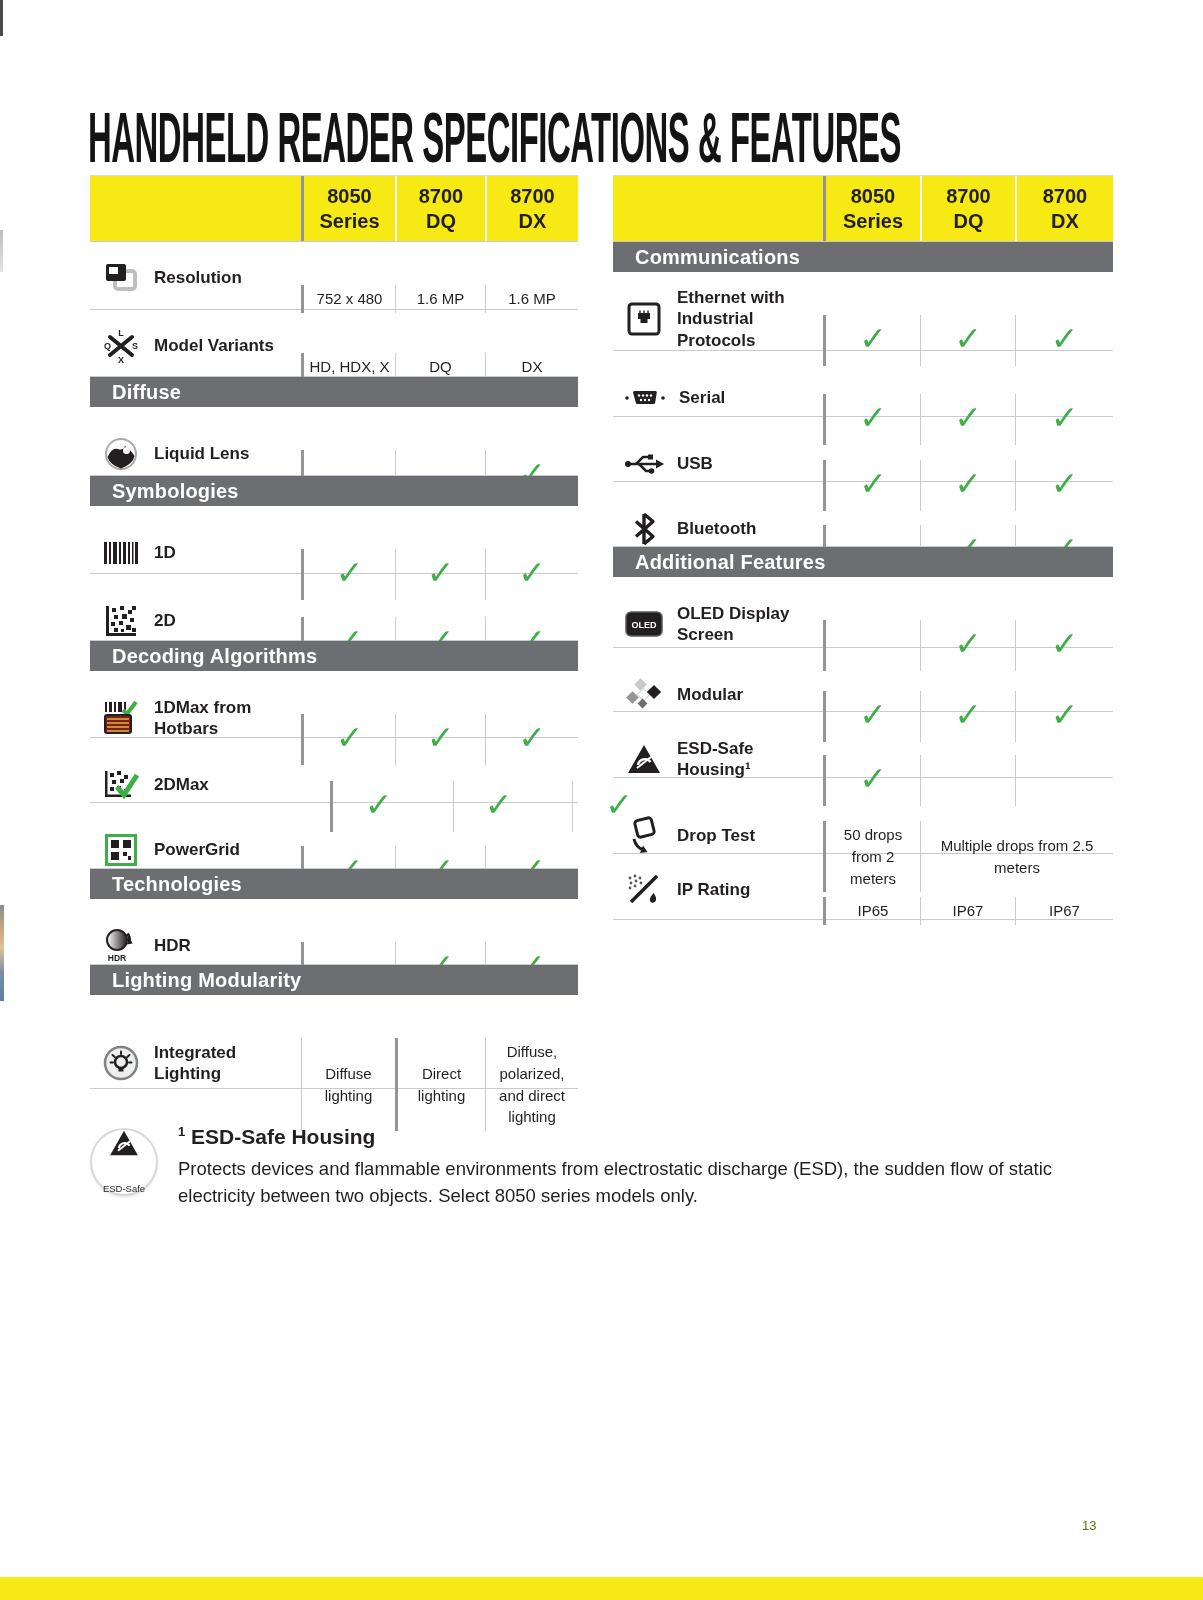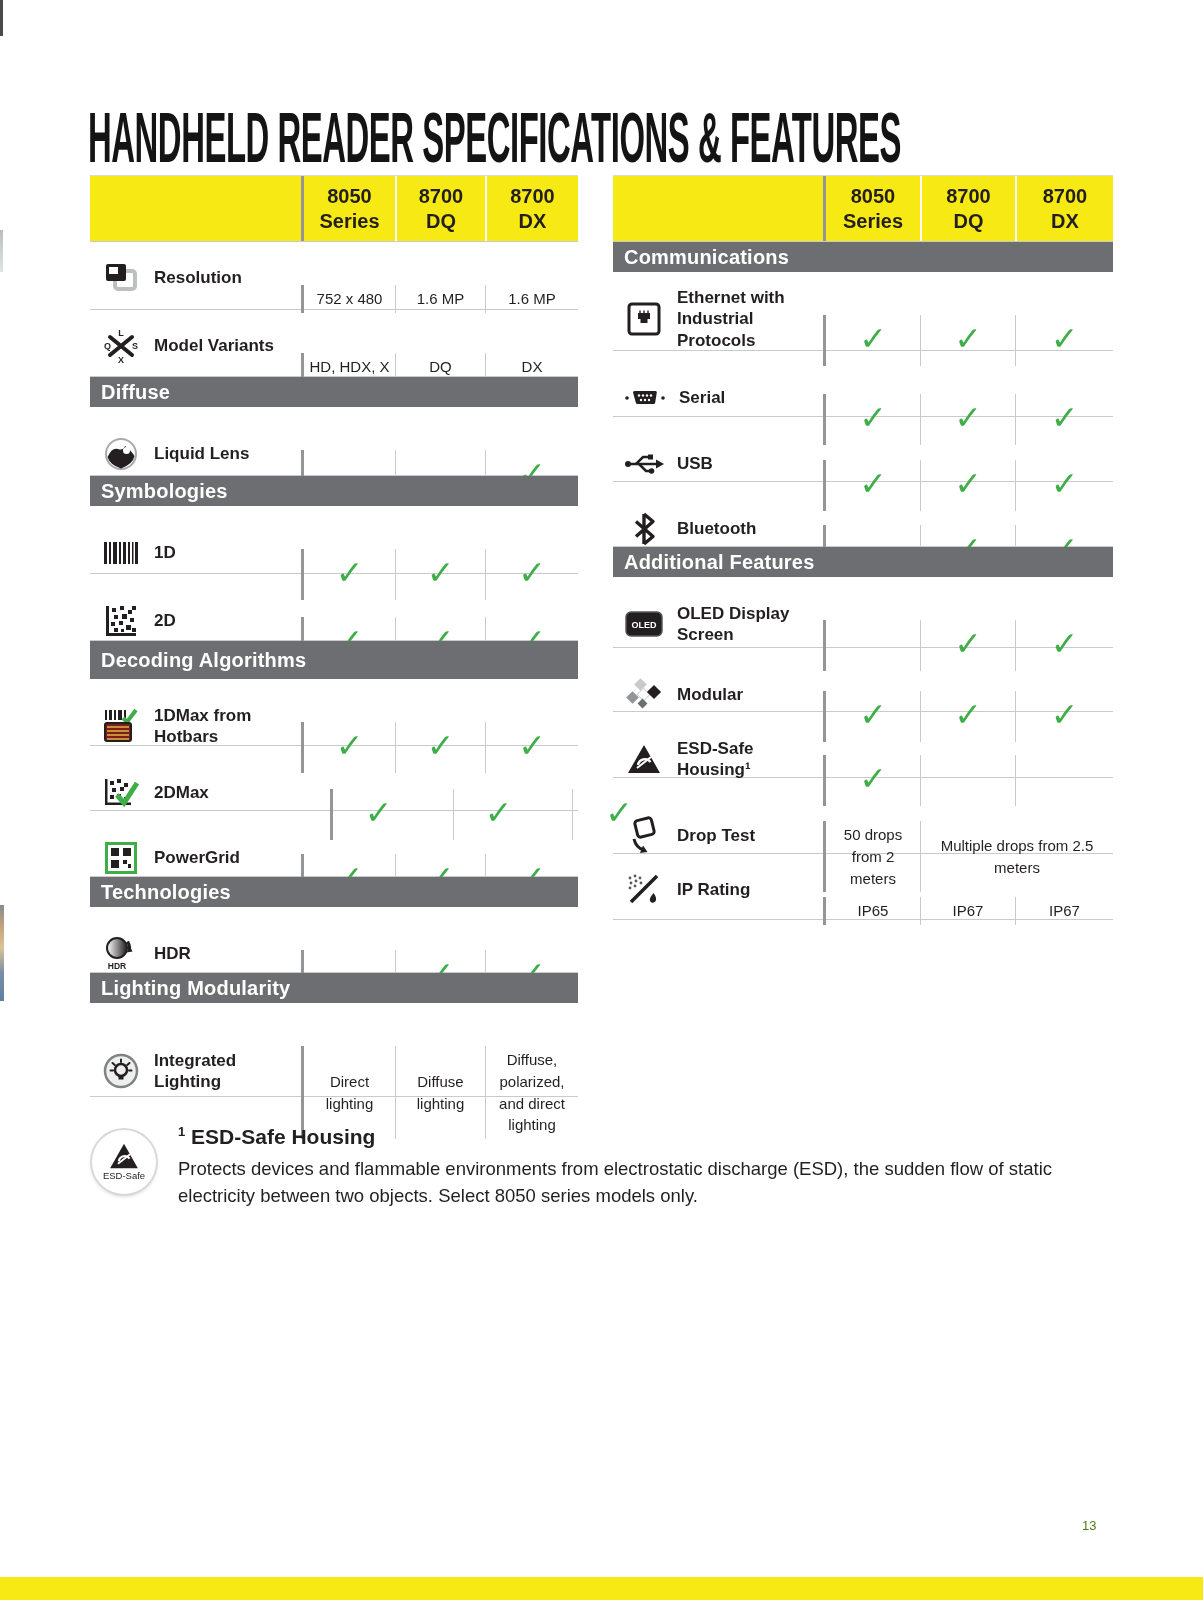--- a/index.html
+++ b/index.html
@@ -34,29 +34,29 @@
   }
   .lbl .icon{flex:0 0 40px;display:flex;align-items:center;justify-content:center;}
   .val{
     display:flex;align-items:center;justify-content:center;text-align:center;
     font-size:15px;line-height:1.45;border-left:1px solid #C9CACB;padding:3px 5px;white-space:pre-line;margin-top:43px;
   }
   .val.divL{border-left:3px solid #939598;}
   .val.check{color:#3FAE49;font-size:33px;font-family:"DejaVu Sans",sans-serif;padding-top:0;}
   .section{
     grid-column:1 / -1;background:#6D6E71;color:#ffffff;font-weight:bold;font-size:20px;
-    display:flex;align-items:center;padding-left:11px;letter-spacing:.2px;
+    display:flex;align-items:center;padding-left:22px;letter-spacing:.2px;
   }
   .row.band{border-bottom:none;}
   
   .footnote{position:absolute;left:90px;top:1124px;width:990px;}
   .fn-badge{
     position:absolute;left:2px;top:6px;width:64px;height:64px;border-radius:50%;
     background:#ffffff;box-shadow:0 0 0 2px #D8D9DA, 0 2px 4px #C9CACB;
-    display:flex;flex-direction:column;align-items:center;justify-content:center;gap:1px;
+    display:flex;flex-direction:column;align-items:center;justify-content:space-between;gap:1px;
   }
   .fn-badge span{font-size:9.5px;color:#231F20;}
   .fn-text{margin-left:88px;}
   .fn-title{font-weight:bold;font-size:21px;margin-bottom:7px;}
   .fn-title sup{font-size:13px;}
   .fn-body{font-size:18.5px;line-height:1.45;max-width:880px;}
   
   .bottom-bar{position:absolute;left:0;bottom:0;width:100%;height:23px;background:#F7E914;}
   .edge-top{position:absolute;left:0;top:0;width:3px;height:36px;background:#4A4A4C;}
   .edge-mid{position:absolute;left:0;top:230px;width:3px;height:42px;background:linear-gradient(#BBBDBF,#E3E4E5);}
@@ -186,21 +186,21 @@
             <rect x="15" y="23" width="3" height="3"></rect>
           </svg>
     </span>
         <span>2D</span>
       </div>
     <div class="val divL check">✓</div>
     <div class="val check">✓</div>
     <div class="val check">✓</div>
   </div>
 
-  <div class="row band" style="height:38px;">
+  <div class="row band" style="height:30px;">
     <div class="section">Decoding Algorithms</div>
   </div>
 
   <div class="row" style="height:66px;">
     <div class="lbl">
         <span class="icon">
       <svg width="36" height="36" viewBox="0 0 36 36">
             <g fill="#231F20">
               <rect x="2" y="2" width="2" height="10"></rect>
               <rect x="6" y="2" width="3" height="10"></rect>
@@ -314,22 +314,22 @@
               <line x1="19" y1="7.5" x2="19" y2="10"></line>
               <line x1="10.5" y1="11" x2="12.8" y2="13"></line>
               <line x1="27.5" y1="11" x2="25.2" y2="13"></line>
               <line x1="8.5" y1="18.5" x2="11" y2="18.5"></line>
               <line x1="27" y1="18.5" x2="29.5" y2="18.5"></line>
             </g>
           </svg>
     </span>
         <span>Integrated Lighting</span>
       </div>
+    <div class="val">Diffuse lighting</div>
     <div class="val divL">Direct lighting</div>
-    <div class="val">Diffuse lighting</div>
     <div class="val">Diffuse, polarized, and direct lighting</div>
   </div>
 </div>
 
 <div class="spec-table" id="right-table">
   <div class="row header" style="height:65px;">
     <div class="cell"></div>
     <div class="cell divL">8050
 Series</div>
     <div class="cell v">8700

